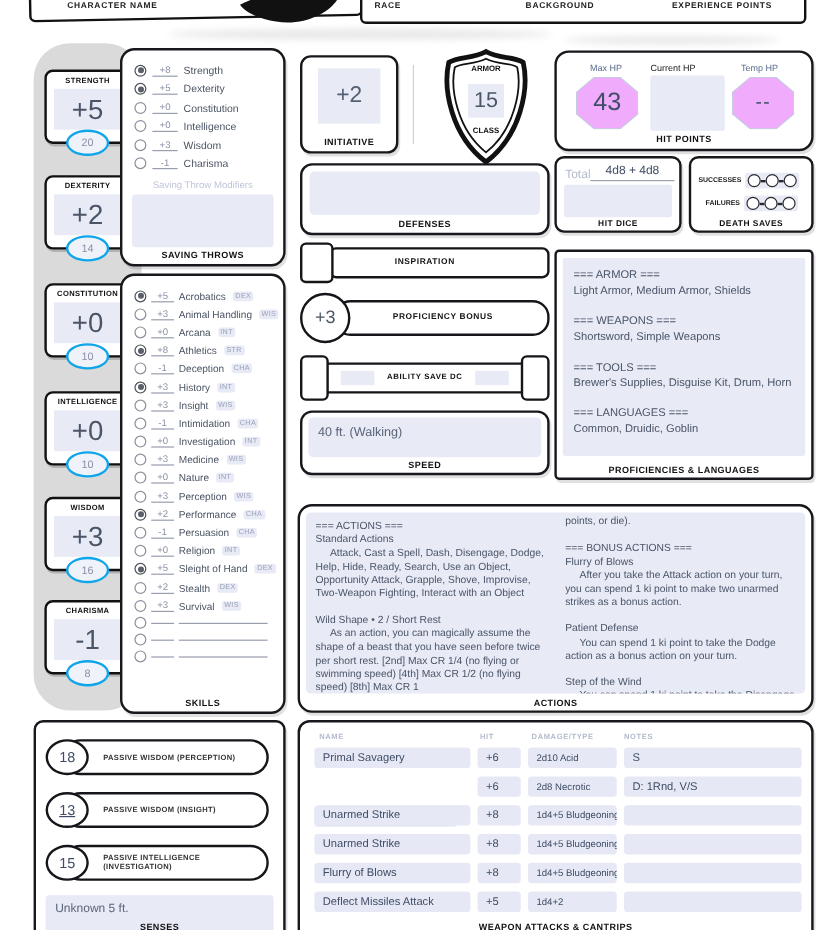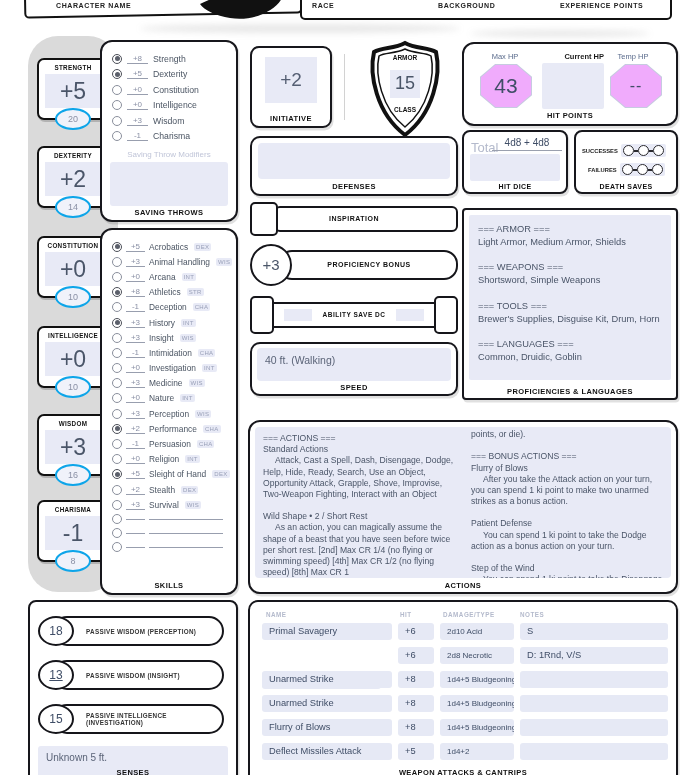--- a/index.html
+++ b/index.html
@@ -358,31 +358,31 @@
     <div class="fill" style="position:absolute;left:5px;right:5px;top:4px;bottom:13px;border-radius:4px;
                 font-size:10.5px;color:#5b6478;padding:6px 8px;">40 ft. (Walking)</div>
     <div class="flabel" style="bottom:2px;">SPEED</div>
   </div>
 
   <div class="frame" style="left:462px;top:42px;width:216px;height:84px;">
     <div style="position:absolute;left:10px;top:8px;width:62px;text-align:center;font-size:7.5px;color:#5a6b8c;">Max HP</div>
     <div class="oct-outer" style="position:absolute;left:16px;top:20px;width:52px;height:44px;">
       <div class="oct-inner" style="font-size:21px;color:#3f4d66;">43</div>
     </div>
-    <div style="position:absolute;left:78px;top:8px;width:62px;text-align:right;font-size:7.5px;font-weight:bold;color:#1a1a1a;">Current HP</div>
+    <div style="position:absolute;left:78px;top:8px;width:62px;text-align:left;font-size:7.5px;font-weight:normal;color:#1a1a1a;">Current HP</div>
     <div class="fill" style="position:absolute;left:78px;top:19px;width:62px;height:46px;border-radius:2px;text-align:center;line-height:46px;font-size:18px;color:#3f4d66;"></div>
     <div style="position:absolute;right:12px;top:8px;width:62px;text-align:center;font-size:7.5px;color:#5a6b8c;">Temp HP</div>
     <div class="oct-outer" style="position:absolute;right:14px;top:20px;width:52px;height:44px;">
       <div class="oct-inner" style="font-size:16px;color:#3f4d66;letter-spacing:1px;">--</div>
     </div>
     <div class="flabel" style="bottom:4px;">HIT POINTS</div>
   </div>
 
   <div class="frame" style="left:462px;top:130px;width:106px;height:64px;border-radius:8px;">
-    <div style="position:absolute;left:7px;top:8px;font-size:13px;color:#b4bacc;">Total</div>
+    <div style="position:absolute;left:7px;top:8px;font-size:10px;color:#b4bacc;">Total</div>
     <div style="position:absolute;left:28px;top:5px;width:70px;text-align:center;font-size:10px;color:#3f4d66;border-bottom:1px solid #9aa0ae;padding-bottom:2px;">4d8 + 4d8</div>
     <div class="fill" style="position:absolute;left:6px;right:6px;top:22px;height:27px;border-radius:2px;"></div>
     <div class="flabel" style="bottom:2px;font-size:7px;">HIT DICE</div>
   </div>
 
   <div class="frame" style="left:574px;top:130px;width:104px;height:64px;border-radius:8px;">
     <div style="position:absolute;left:6px;top:12px;display:flex;align-items:center;gap:3px;">
       <span style="font-size:5.8px;font-weight:bold;color:#1a1a1a;">SUCCESSES</span>
       <span class="fill" style="display:flex;align-items:center;padding:1px 2px;border-radius:2px;">
         <span class="ds-circle"></span>

